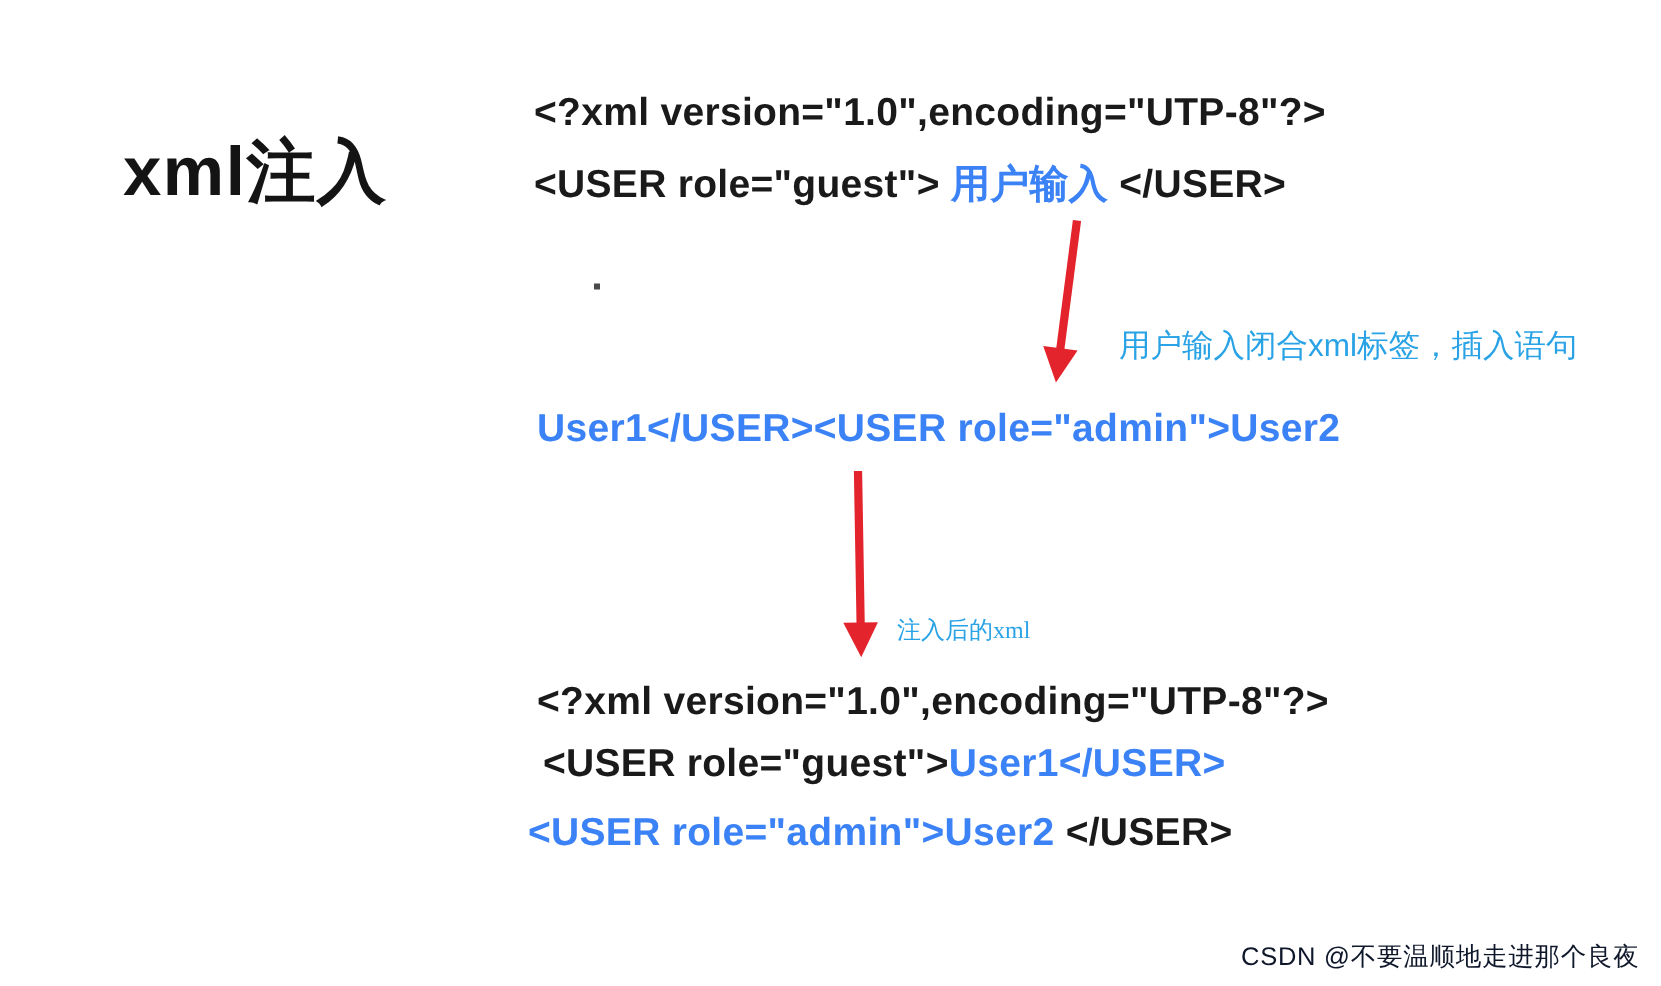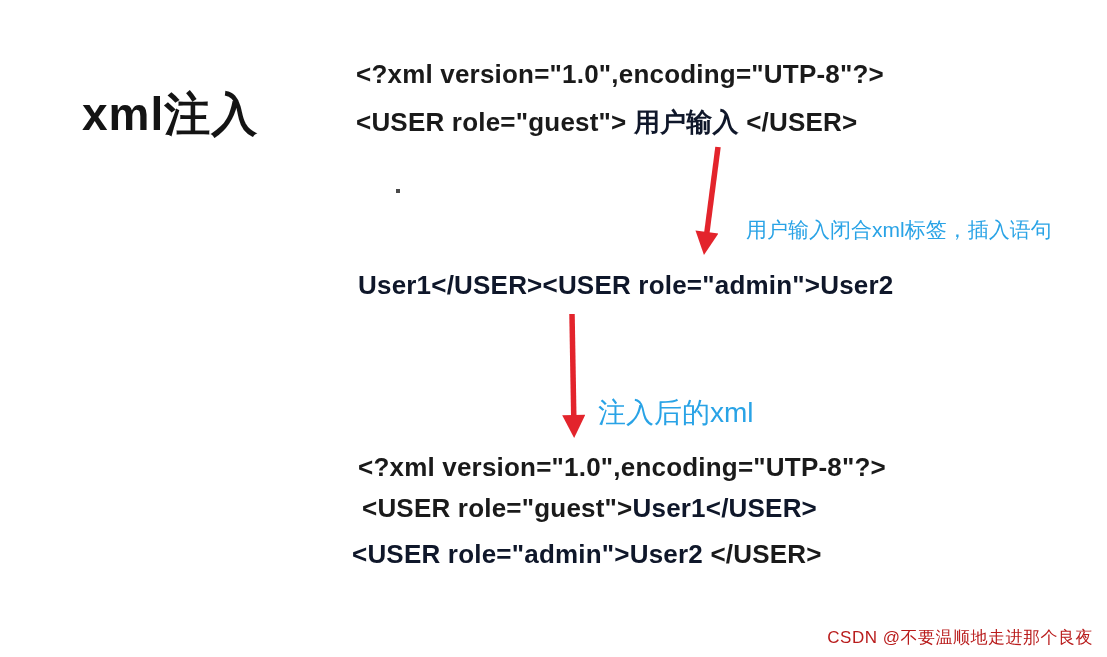--- a/index.html
+++ b/index.html
@@ -25,43 +25,43 @@
     color: #141414;
     letter-spacing: 1px;
   }
 
   .code {
     font-weight: 700;
     font-size: 26px;
     color: #1a1a1a;
     letter-spacing: 0.2px;
   }
-  .red  { color: #0f172a; }
+  .red  { color: #3b82f6; }
   .blue {
     color: #29a3e6;
     font-weight: 400;
   }
 
   .top-line1 { left: 356px; top: 59px; }
   .top-line2 { left: 356px; top: 105px; }
 
   .payload-line { left: 358px; top: 270px; }
 
   .note1 { left: 746px; top: 216px; font-size: 21px; }
-  .note2 { left: 598px; top: 394px; font-size: 28px; }
+  .note2 { left: 598px; top: 410px; font-size: 16px; font-family: Liberation Serif, serif; }
 
   .result-line1 { left: 358px; top: 452px; }
   .result-line2 { left: 362px; top: 493px; }
   .result-line3 { left: 352px; top: 539px; }
 
   .watermark {
     right: 14px;
     top: 626px;
     font-size: 17px;
-    color: #b91c1c;
+    color: #0f172a;
     font-weight: 400;
     letter-spacing: 0.5px;
   }
 
   .stray-dot {
     left: 396px;
     top: 189px;
     width: 4px;
     height: 4px;
     background: #4a4a4a;

